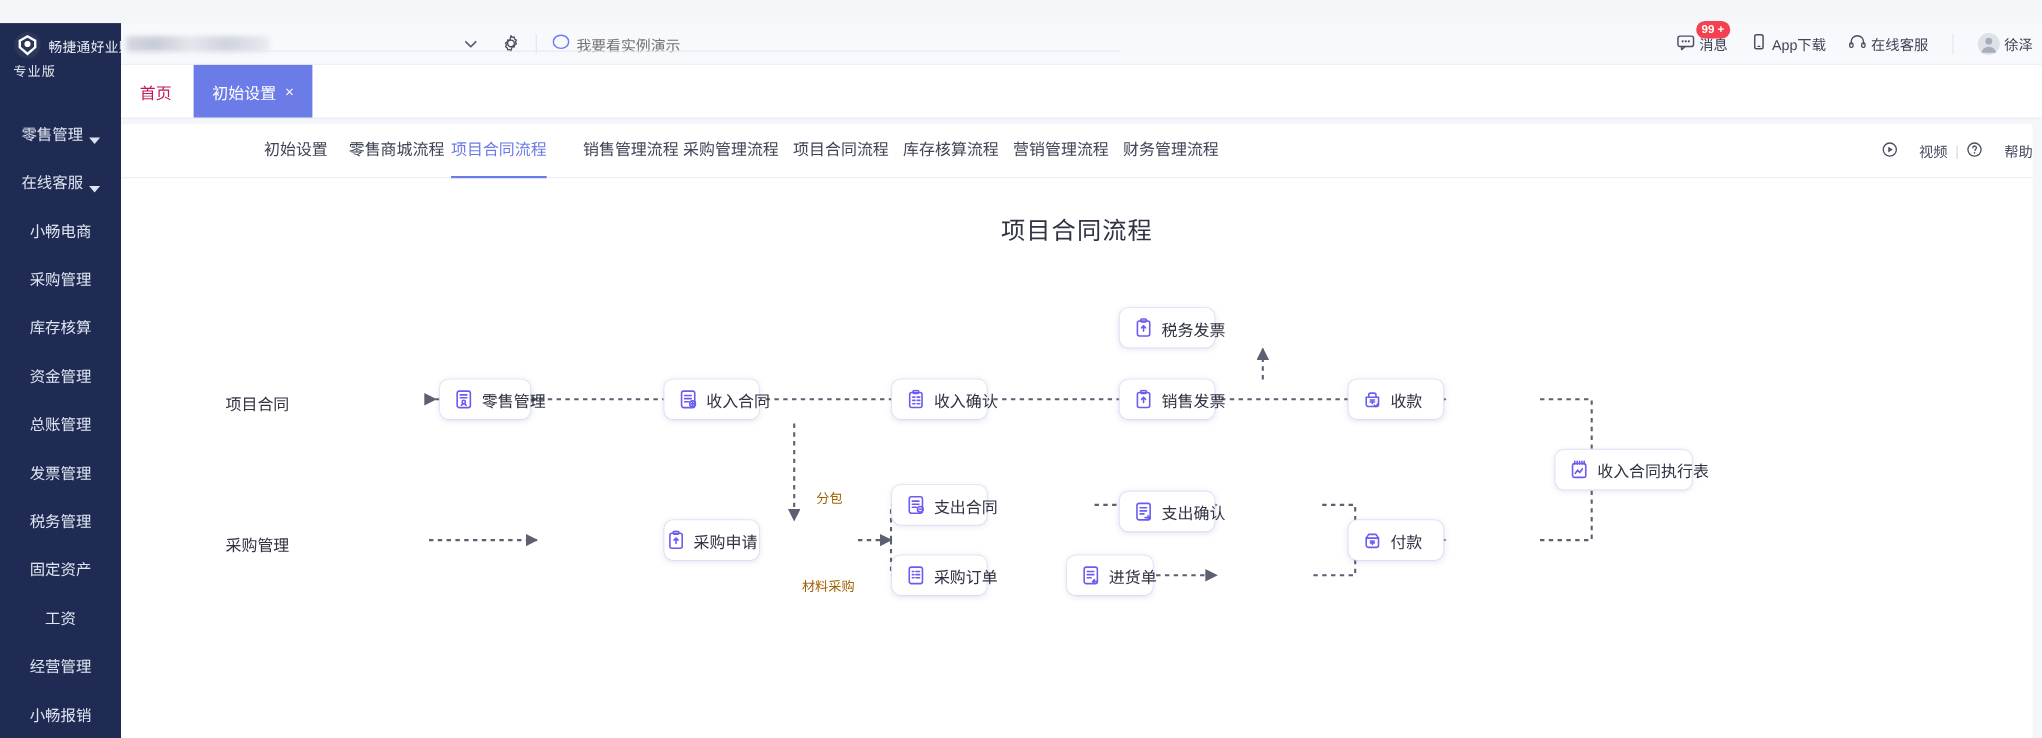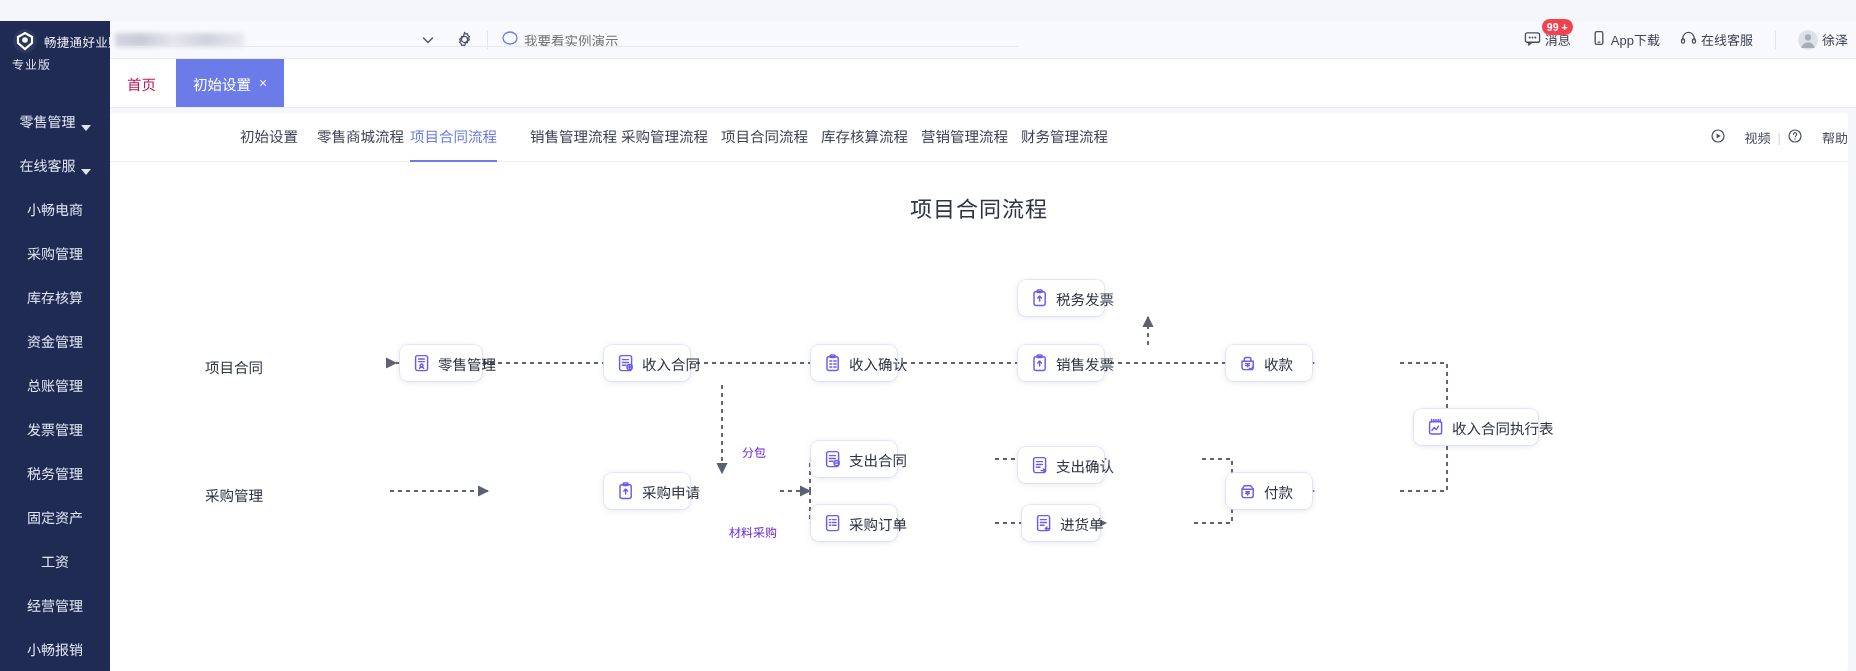--- a/index.html
+++ b/index.html
@@ -102,21 +102,21 @@
     position:absolute;height:36px;background:#fff;border-radius:8px;
     box-shadow:0 1px 6px rgba(90,100,180,.18), 0 0 0 1px rgba(235,237,248,.9);
     display:flex;align-items:center;gap:8px;padding:0 13px;box-sizing:border-box;
     font-size:14.5px;color:#2f3342;white-space:nowrap;cursor:pointer;
   }
   .node .ni{flex:none;display:flex;align-items:center;}
   .lane-label{
     position:absolute;font-size:14.5px;color:#2f3342;white-space:nowrap;
   }
   .edge-label{
-    position:absolute;font-size:12px;color:#6d28d9;white-space:nowrap;
+    position:absolute;font-size:12px;color:#a16207;white-space:nowrap;
   }
   svg.wires{position:absolute;left:0;top:0;width:100%;height:100%;pointer-events:none;}
 </style>
 </head>
 <body>
 
 <div id="app">
 
   <aside class="sidebar">
     <div class="logo-wrap">
@@ -410,21 +410,21 @@
           <div class="node" style="left: 1304px; top: 296px; width: 124px;">
             <span class="ni">
               <svg width="17" height="18" viewBox="0 0 17 18">
                 <rect x="2.6" y="3.4" width="12" height="12.6" rx="1.8" stroke="#6b5cf0" stroke-width="1.45" fill="none"></rect>
                 <path d="M4.6 1.4v2.6M6.8 1.4v2.6M9 1.4v2.6M11.2 1.4v2.6M13.2 1.4v2.6" stroke="#6b5cf0" stroke-width="1.45" fill="none" stroke-linecap="round"></path>
                 <path d="M5 12.4l2.2-3 2 2.2 2.4-3.4" stroke="#6b5cf0" stroke-width="1.45" fill="none" stroke-linecap="round" stroke-linejoin="round"></path>
               </svg>
             </span>
             <span>收入合同执行表</span>
           </div>
-          <div class="node" style="left: 494px; top: 360px; width: 86px;">
+          <div class="node" style="left: 494px; top: 360px; width: 86px; justify-content: center;">
             <span class="ni">
               <svg width="17" height="18" viewBox="0 0 17 18">
                 <rect x="3" y="2.8" width="11.2" height="13.6" rx="1.8" stroke="#6b5cf0" stroke-width="1.45" fill="none"></rect>
                 <rect x="6" y="1" width="5.2" height="2.6" rx="1" stroke="#6b5cf0" stroke-width="1.45" fill="none"></rect>
                 <path d="M8.6 12V7.2M6.8 9l1.8-1.9L10.4 9" stroke="#6b5cf0" stroke-width="1.45" fill="none" stroke-linecap="round" stroke-linejoin="round"></path>
               </svg>
             </span>
             <span>采购申请</span>
           </div>
           <div class="node" style="left: 701px; top: 328px; width: 86px;">
@@ -450,21 +450,21 @@
           </div>
           <div class="node" style="left: 701px; top: 392px; width: 86px;">
             <span class="ni">
               <svg width="17" height="18" viewBox="0 0 17 18">
                 <rect x="2.6" y="1.6" width="12" height="15" rx="2" stroke="#6b5cf0" stroke-width="1.45" fill="none"></rect>
                 <path d="M5.4 5.6h1.4M5.4 8.4h1.4M5.4 11.2h1.4M8.6 5.6h3.4M8.6 8.4h3.4M8.6 11.2h3.4" stroke="#6b5cf0" stroke-width="1.45" fill="none" stroke-linecap="round"></path>
               </svg>
             </span>
             <span>采购订单</span>
           </div>
-          <div class="node" style="left: 912px; top: 392px; width: 78px;">
+          <div class="node" style="left: 860px; top: 392px; width: 78px;">
             <span class="ni">
               <svg width="17" height="18" viewBox="0 0 17 18">
                 <rect x="2.6" y="1.6" width="12" height="15" rx="2" stroke="#6b5cf0" stroke-width="1.45" fill="none"></rect>
                 <path d="M5.4 5.6h6M5.4 8.4h6M5.4 11.2h3.6" stroke="#6b5cf0" stroke-width="1.45" fill="none" stroke-linecap="round"></path>
                 <path d="M14.6 14.6h-4.2M12 12.9l-1.7 1.7 1.7 1.7" stroke="#6b5cf0" stroke-width="1.45" fill="none" stroke-linecap="round" stroke-linejoin="round"></path>
               </svg>
             </span>
             <span>进货单</span>
           </div>
           <div class="node" style="left: 1116px; top: 360px; width: 86px;">

